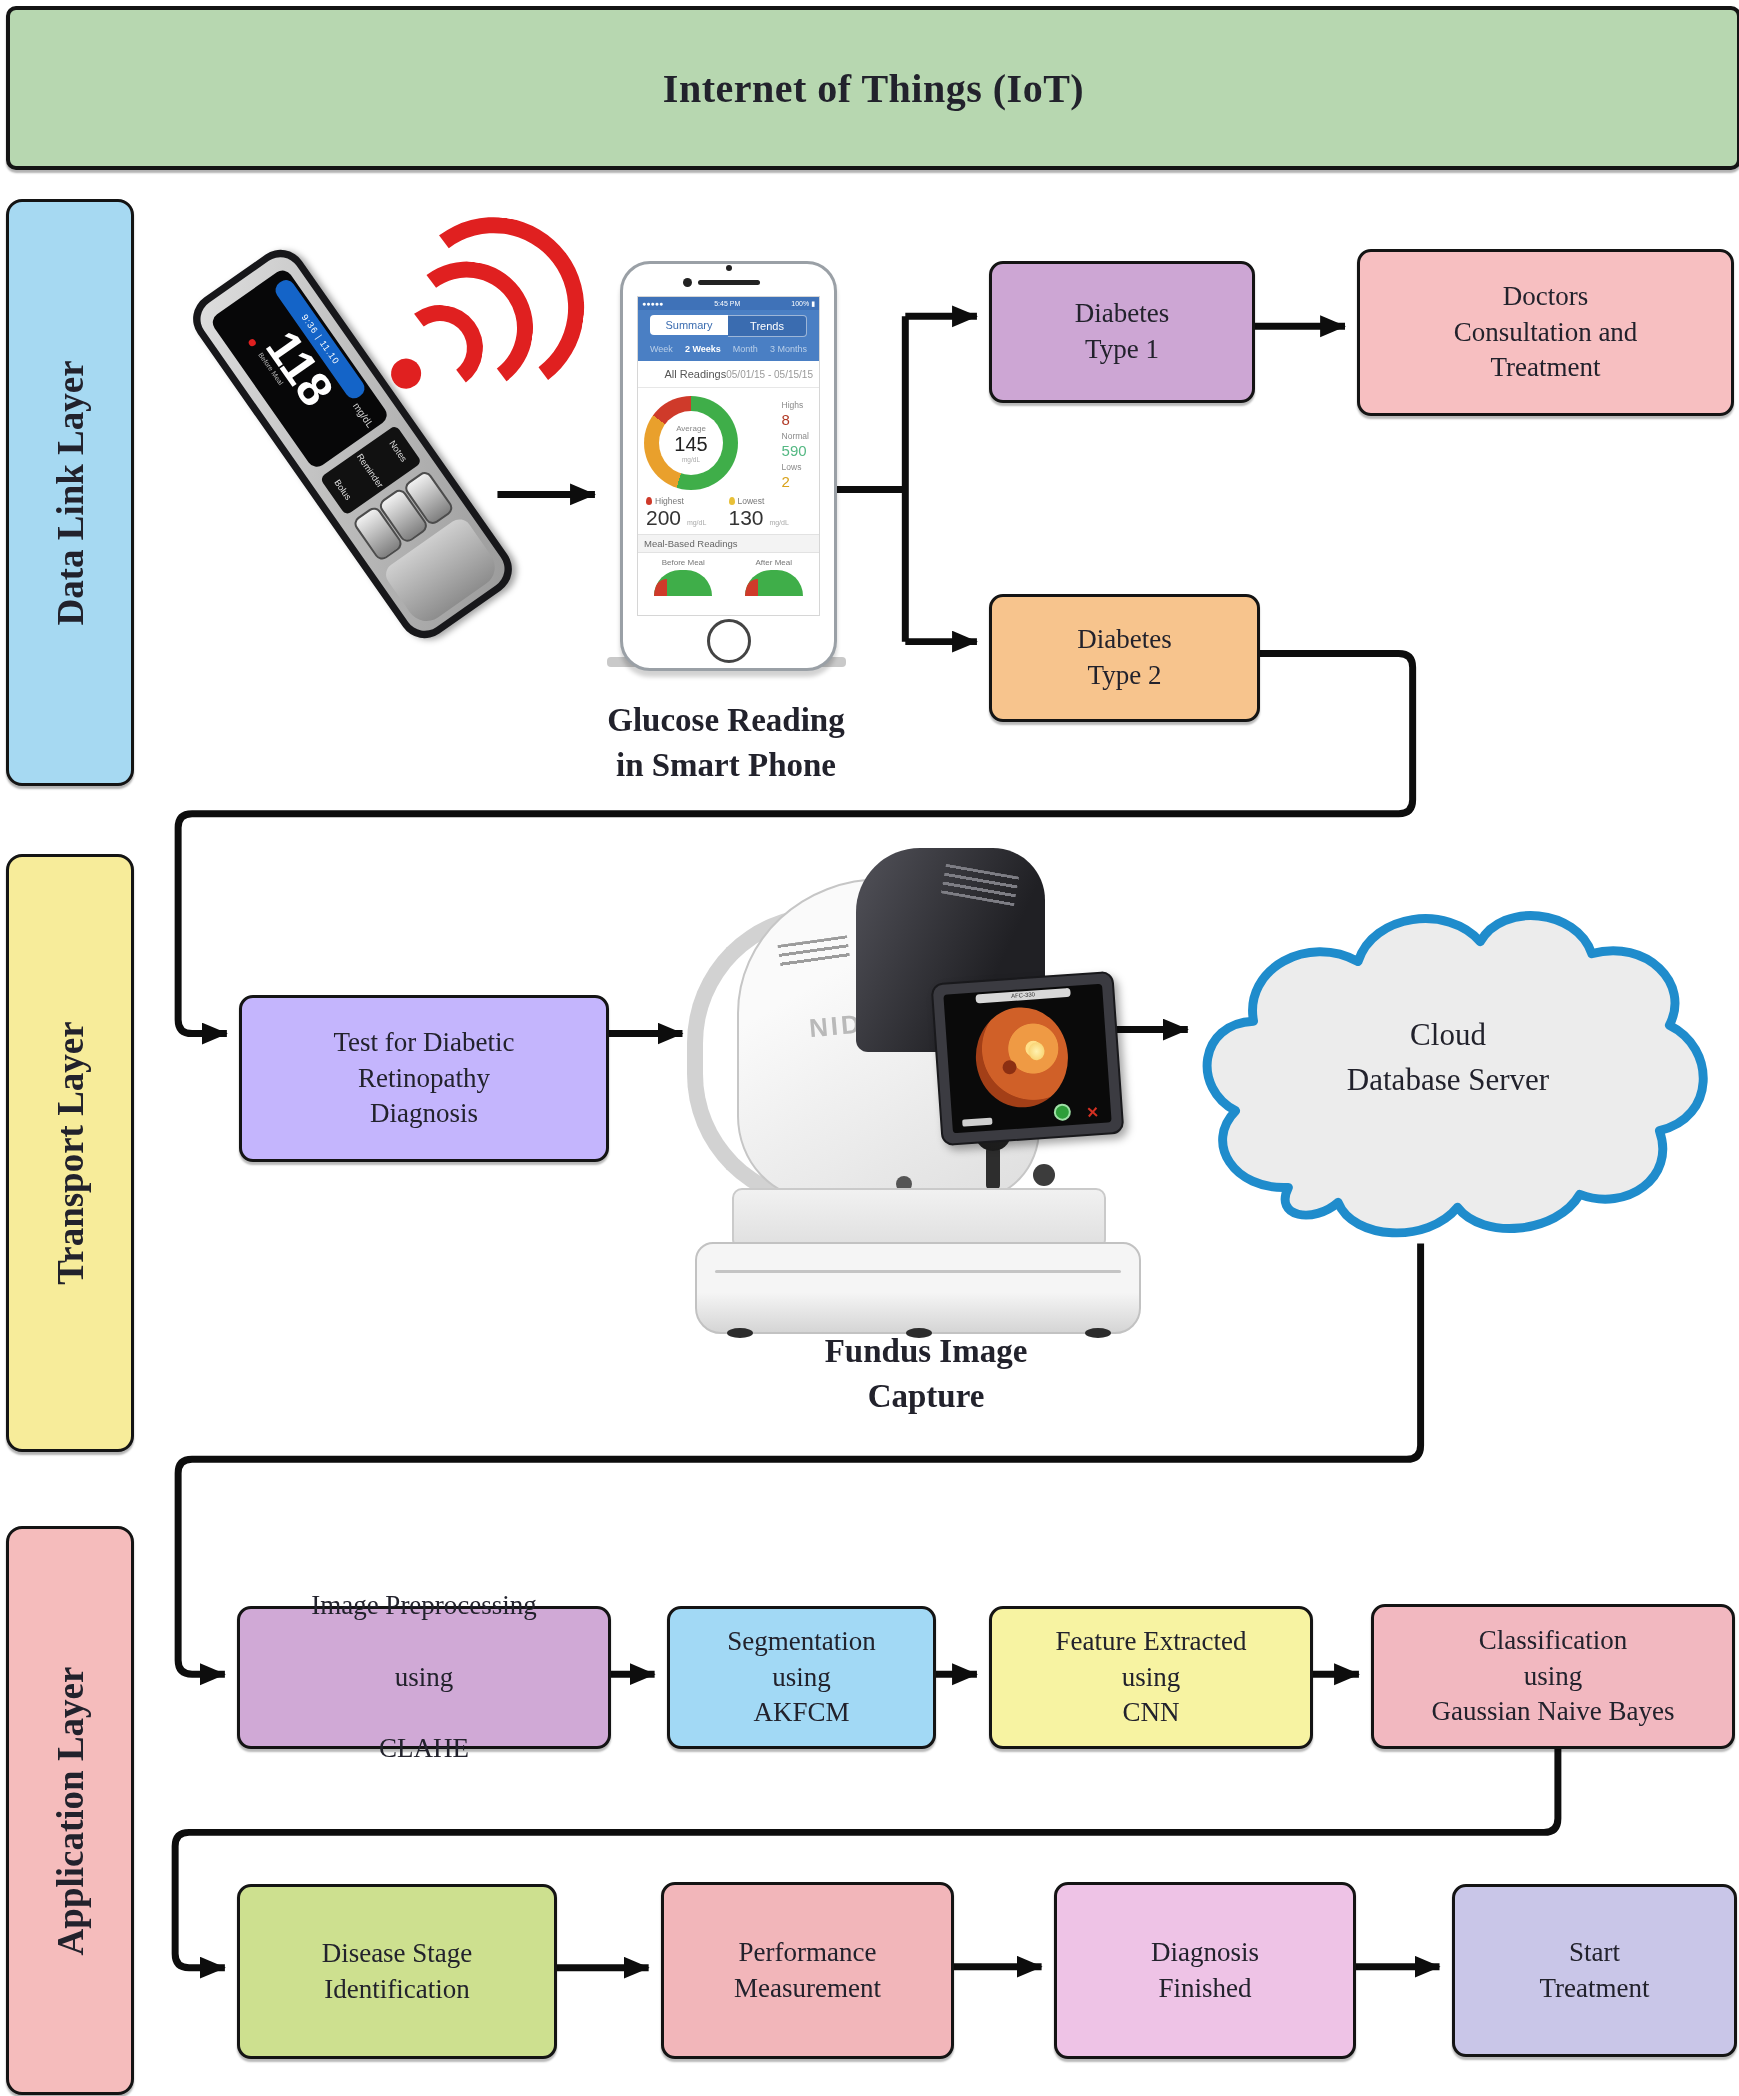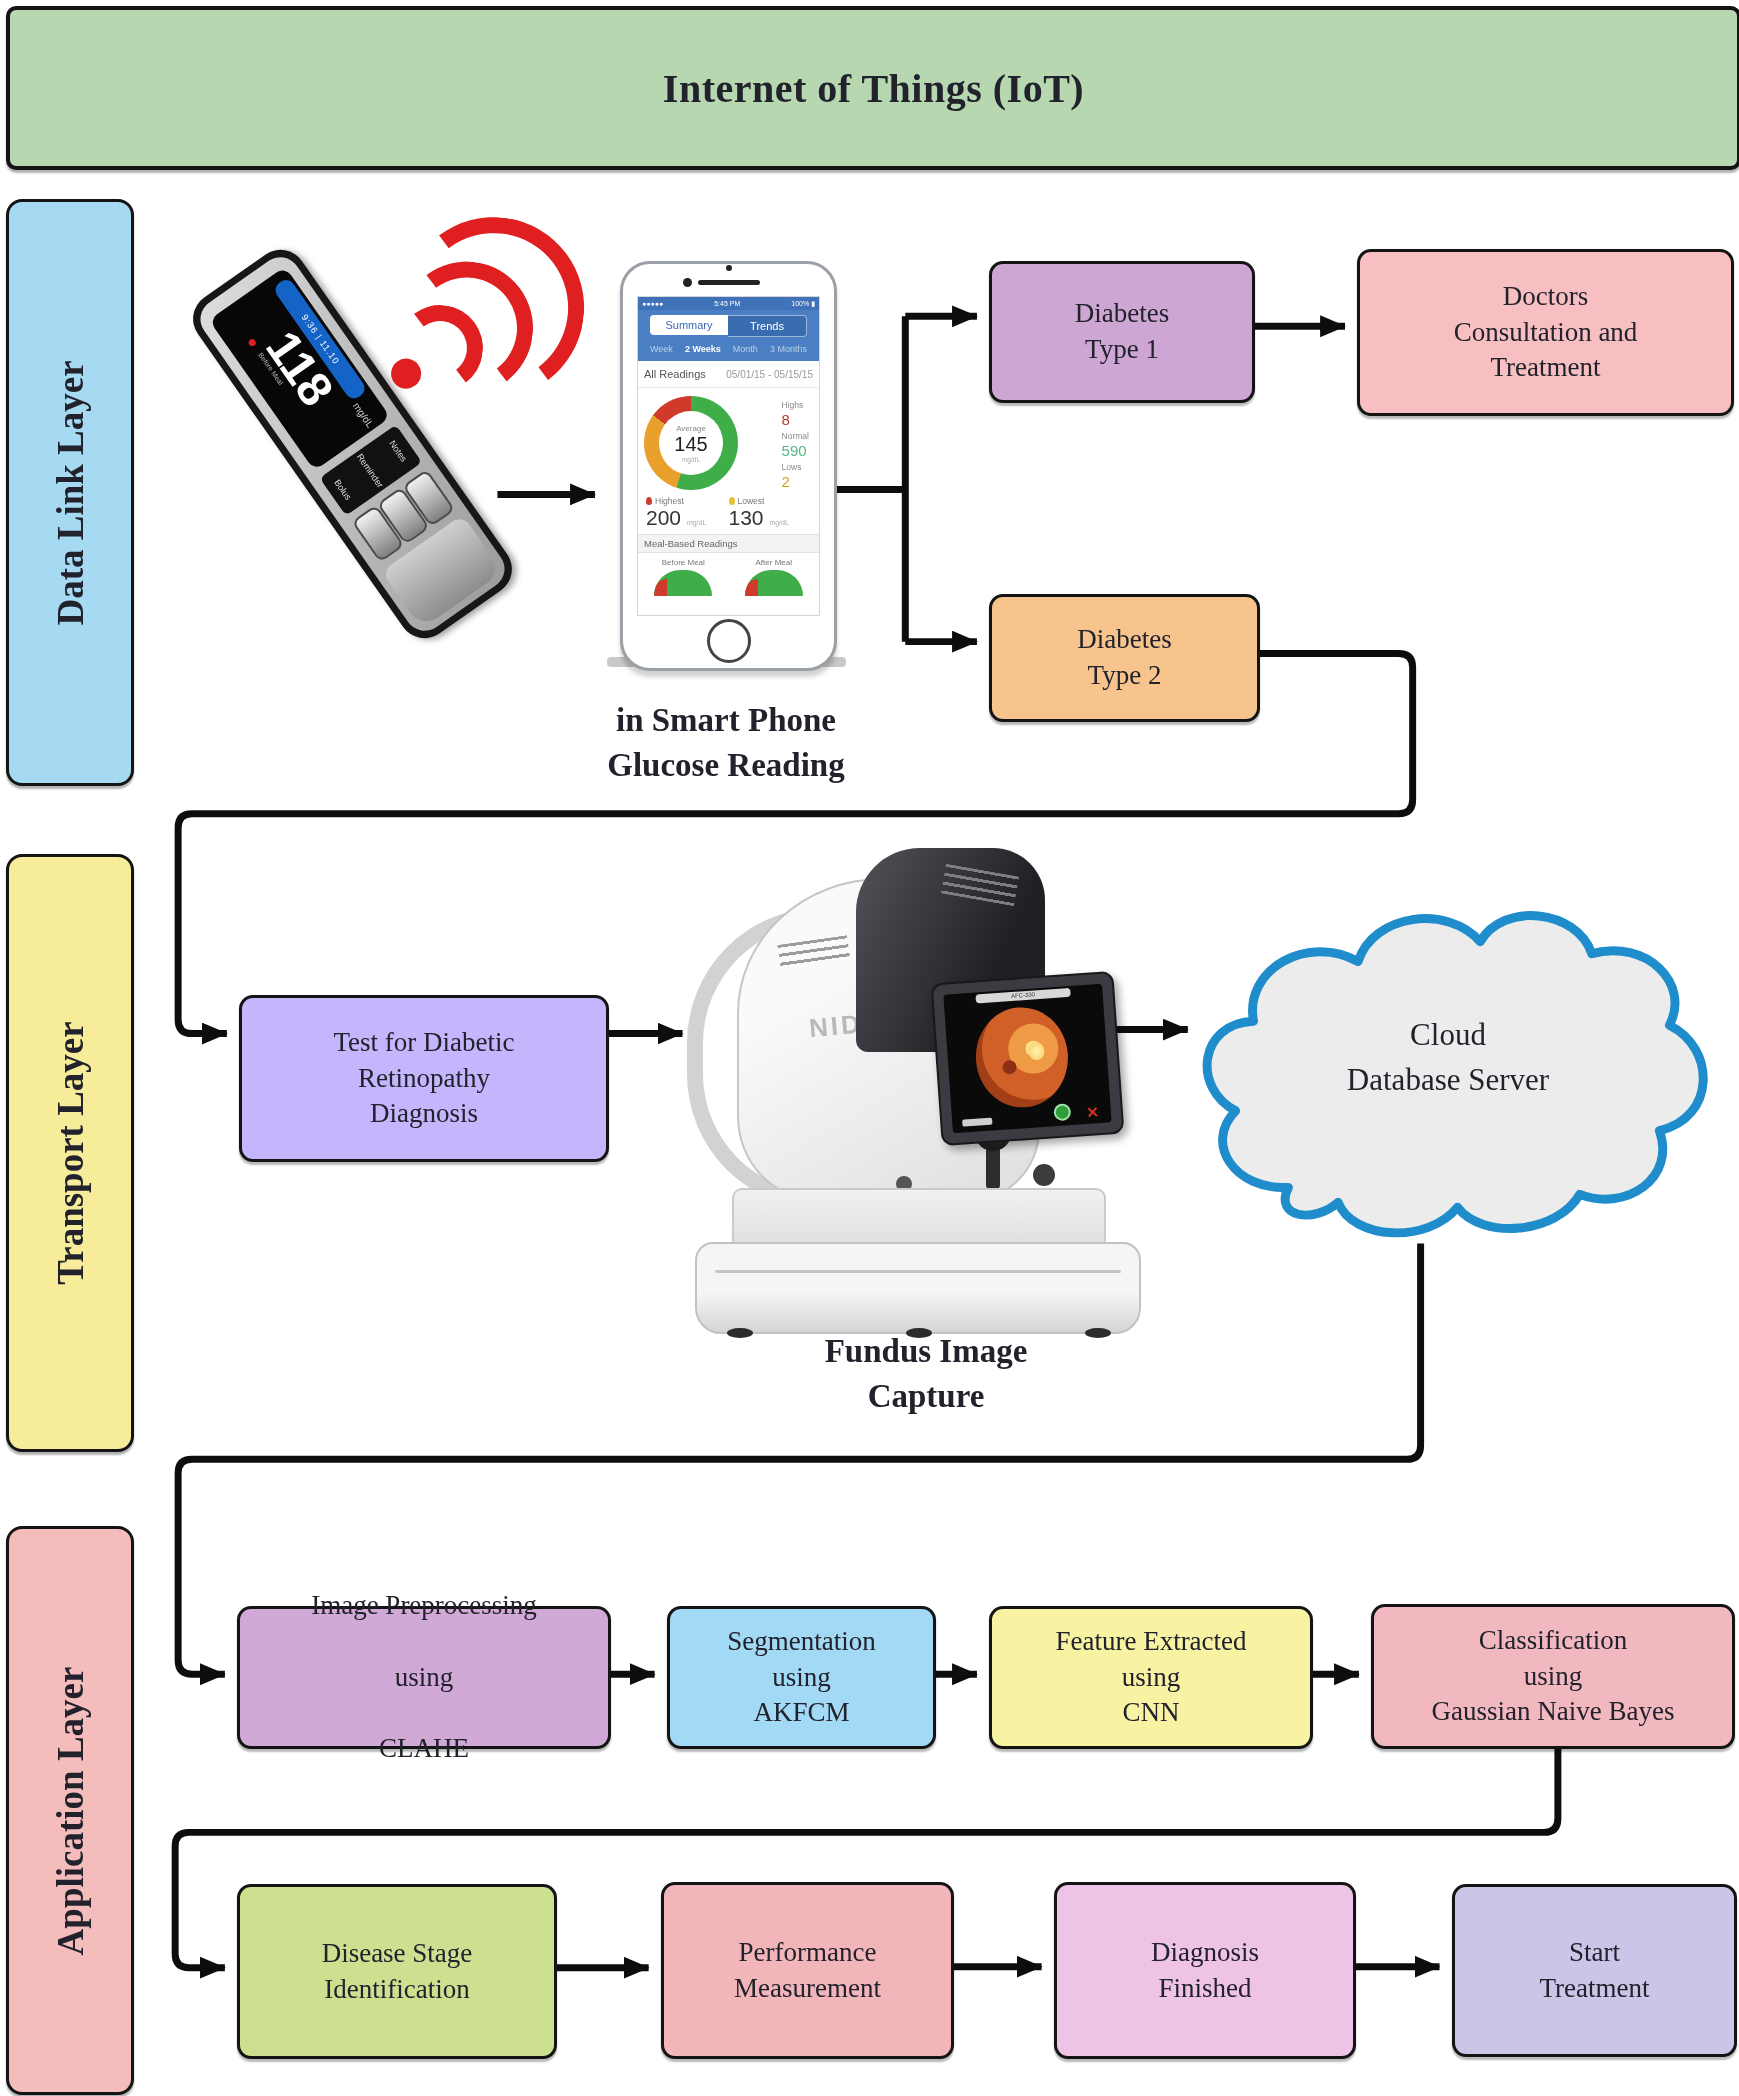--- a/index.html
+++ b/index.html
@@ -69,21 +69,21 @@
   .phone .screen{position:absolute;left:14px;right:14px;top:32px;bottom:52px;border:1px solid #d6d6d6;overflow:hidden;background:#fff;}
   .ph-status{height:13px;background:#3f72b8;display:flex;justify-content:space-between;align-items:center;
              padding:0 4px;color:#fff;font-size:7px;}
   .ph-header{background:#4a7fc4;padding:5px 6px 7px 6px;}
   .ph-tabs{display:flex;gap:0;justify-content:center;}
   .ph-tab{width:78px;height:20px;display:flex;align-items:center;justify-content:center;font-size:11px;}
   .ph-tab.sel{background:#fff;color:#3a6cb0;border-radius:4px 0 0 4px;}
   .ph-tab.unsel{background:#3a6cb0;color:#fff;border:1px solid rgba(255,255,255,.5);border-left:none;border-radius:0 4px 4px 0;}
   .ph-ranges{display:flex;justify-content:space-around;margin-top:7px;font-size:9px;color:#b9cfe9;}
   .ph-ranges .on{color:#fff;font-weight:bold;}
-  .ph-allread{display:flex;justify-content:space-between;align-items:center;padding:7px 6px;border-bottom:1px solid #e7e7e7;}
+  .ph-allread{display:flex;justify-content:flex-end;align-items:center;padding:7px 6px;border-bottom:1px solid #e7e7e7;}
   .ph-allread .l{font-size:11px;color:#555;}
   .ph-allread .r{font-size:10px;color:#9a9a9a;}
   .ph-main{display:flex;padding:8px 6px 4px 6px;align-items:center;}
   .donut{position:relative;width:94px;height:94px;border-radius:50%;
          background:conic-gradient(#3fae49 0 55%, #e9a02c 55% 85%, #cf3a2a 85% 100%);}
   .donut .hole{position:absolute;inset:15px;background:#fff;border-radius:50%;
          display:flex;flex-direction:column;align-items:center;justify-content:center;}
   .donut .avg-l{font-size:8px;color:#888;}
   .donut .avg-v{font-size:20px;color:#222;}
   .donut .avg-u{font-size:6.5px;color:#aaa;}
@@ -300,22 +300,22 @@
           </div>
         <div class="m">
             <span>After Meal</span>
             <span class="meal-arc"></span>
           </div>
       </div>
     </div>
     <span class="home"></span>
   </div>
   <div class="caption" style="left:517px;top:698px;width:418px;">
+    <div>Glucose Reading</div>
     <div>in Smart Phone</div>
-    <div>Glucose Reading</div>
   </div>
 
   <div class="node" style="left: 989px; top: 261px; width: 260px; height: 136px; background: rgb(205, 166, 212);">
     <span class="ln">Diabetes</span>
       <span class="ln">Type 1</span>
   </div>
   <div class="node" style="left: 1357px; top: 249px; width: 371px; height: 161px; background: rgb(247, 191, 193);">
     <span class="ln">Doctors</span>
       <span class="ln">Consultation and</span>
       <span class="ln">Treatment</span>

